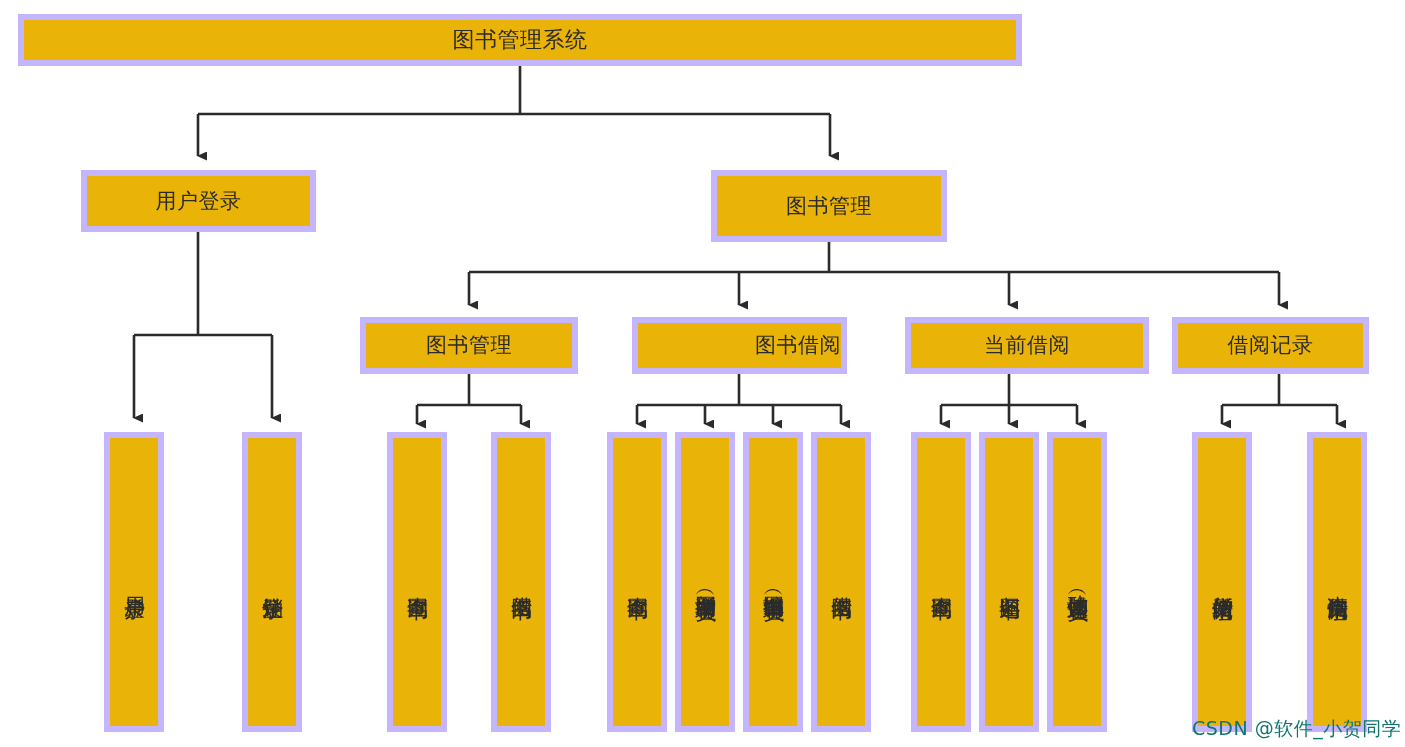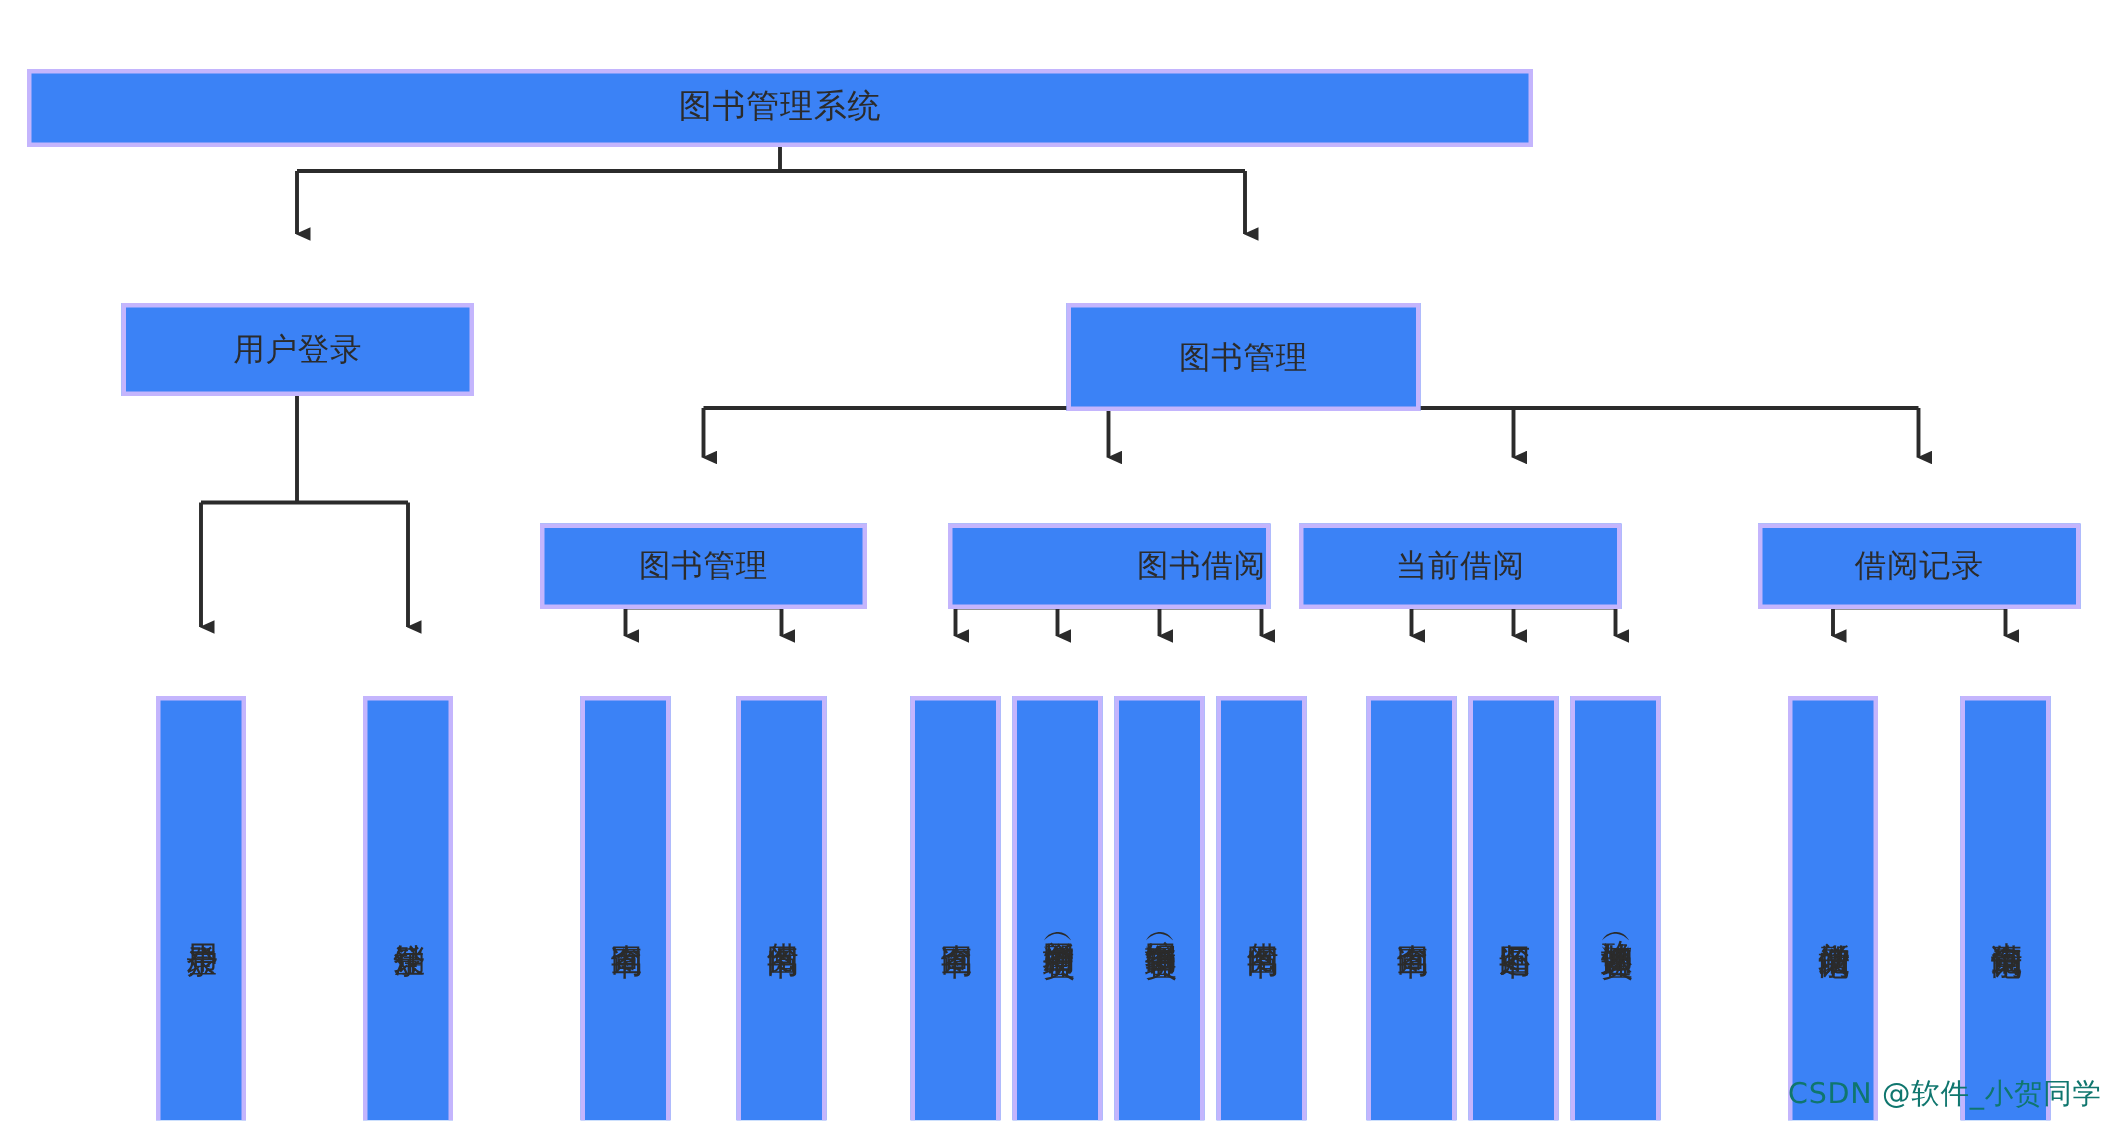--- a/index.html
+++ b/index.html
@@ -22,27 +22,26 @@
     position: absolute;
     left: 0;
     top: 0;
     width: 1405px;
     height: 747px;
     pointer-events: none;
   }
   .node {
     position: absolute;
     box-sizing: border-box;
-    border: 3px solid #c4b5fd;
-    background: #3b82f6;
+    border: 6px solid #c4b5fd;
+    background: #eab308;
     display: flex;
     align-items: center;
     justify-content: center;
     color: #2b2b2b;
-    margin-top: 32px;
   }
   .node .label {
     display: block;
     text-align: center;
     line-height: 1.18;
     white-space: nowrap;
   }
   .node.horiz .label {
     font-size: 21px;
     letter-spacing: 0.5px;
@@ -141,25 +140,25 @@
   </div>
 
   <div class="node horiz" style="left:360px; top:317px; width:218px; height:57px;">
     <span class="label">图书管理</span>
   </div>
 
   <div class="node horiz" style="left:632px; top:317px; width:215px; height:57px;justify-content:flex-end;">
     <span class="label">图书借阅</span>
   </div>
 
-  <div class="node horiz" style="left:866px; top:317px; width:215px; height:57px;">
+  <div class="node horiz" style="left:905px; top:317px; width:244px; height:57px;">
     <span class="label">当前借阅</span>
   </div>
 
-  <div class="node horiz" style="left:1172px; top:317px; width:215px; height:57px;">
+  <div class="node horiz" style="left:1172px; top:317px; width:197px; height:57px;">
     <span class="label">借阅记录</span>
   </div>
 
   <div class="node vert" style="left:104px; top:432px; width:60px; height:300px;">
     <span class="label">用户登录</span>
   </div>
 
   <div class="node vert" style="left:242px; top:432px; width:60px; height:300px;">
     <span class="label">注销登录</span>
   </div>

